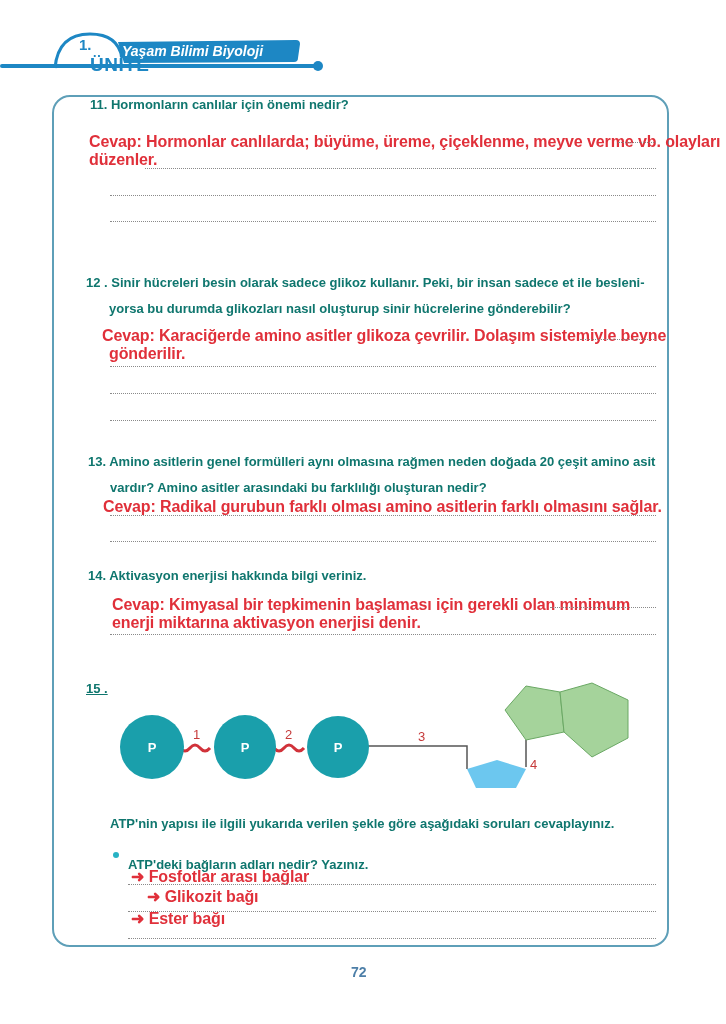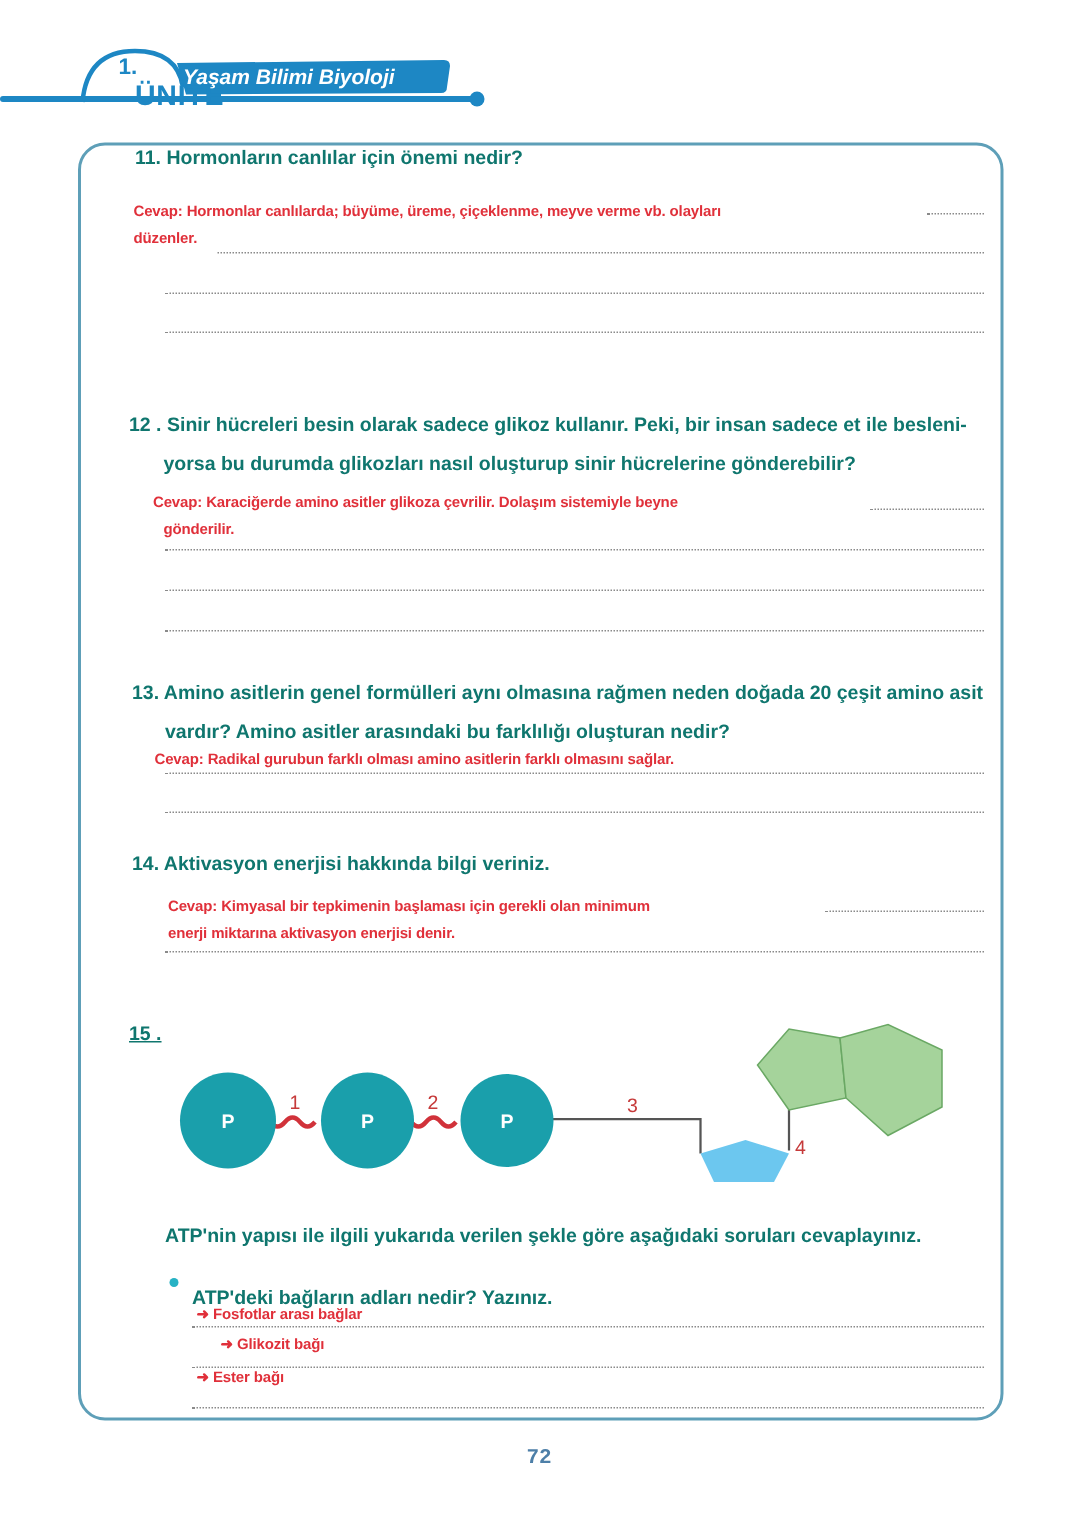--- a/index.html
+++ b/index.html
@@ -11,28 +11,28 @@
   .unit-header svg { position: absolute; left: 0; top: 0; }
   .unit-num { position: absolute; left: 79px; top: 6px; font-weight: bold; font-size: 15px; color: #1d87c4; }
   .unit-word { position: absolute; left: 62px; top: 24px; font-weight: bold; font-size: 19px; color: #1d87c4; letter-spacing: 0.5px; margin-left: 28px; }
   .unit-title { position: absolute; left: 122px; top: 13px; font-weight: bold; font-style: italic; font-size: 14px; color: #ffffff; }
 
   
   .frame { position: absolute; left: 52px; top: 95px; width: 617px; height: 852px;
            border: 2px solid #5e9fb8; border-radius: 18px; background: #fff; }
 
   .q { position: absolute; font-weight: bold; font-size: 13px; color: #0f766e; line-height: 26px; }
-  .ans { position: absolute; font-size: 10px; color: #e0303a; font-weight: bold; line-height: 18px; letter-spacing: -0.1px; }
+  .ans { position: absolute; font-size: 16px; color: #e0303a; font-weight: bold; line-height: 18px; letter-spacing: -0.1px; }
   .dots { position: absolute; height: 0; border-top: 1.5px dotted #8a8a8a; }
 
   .diagram { position: absolute; left: 110px; top: 680px; width: 530px; height: 120px; }
 
   .bullet { position: absolute; left: 113px; top: 852px; width: 6px; height: 6px; border-radius: 50%; background: #27b2c4; }
 
-  .page-num { position: absolute; left: 351px; top: 964px; font-size: 14px; font-weight: bold; color: #4d7fa8; font-family: Liberation Mono, monospace; }
+  .page-num { position: absolute; left: 351px; top: 964px; font-size: 14px; font-weight: bold; color: #4d7fa8; }
 </style>
 </head>
 <body>
 
 <div class="unit-header">
   <svg width="330" height="50">
 
     <rect x="0" y="34" width="318" height="4" rx="2" fill="#1d87c4"></rect>
     <circle cx="318" cy="36" r="5" fill="#1d87c4"></circle>
 

